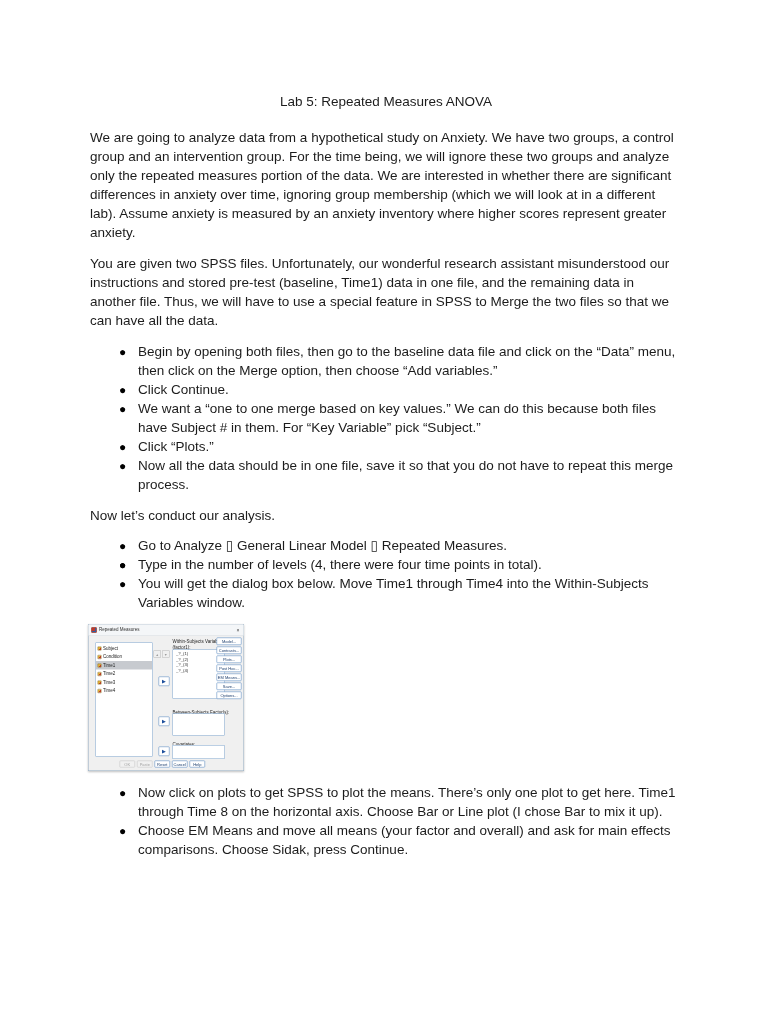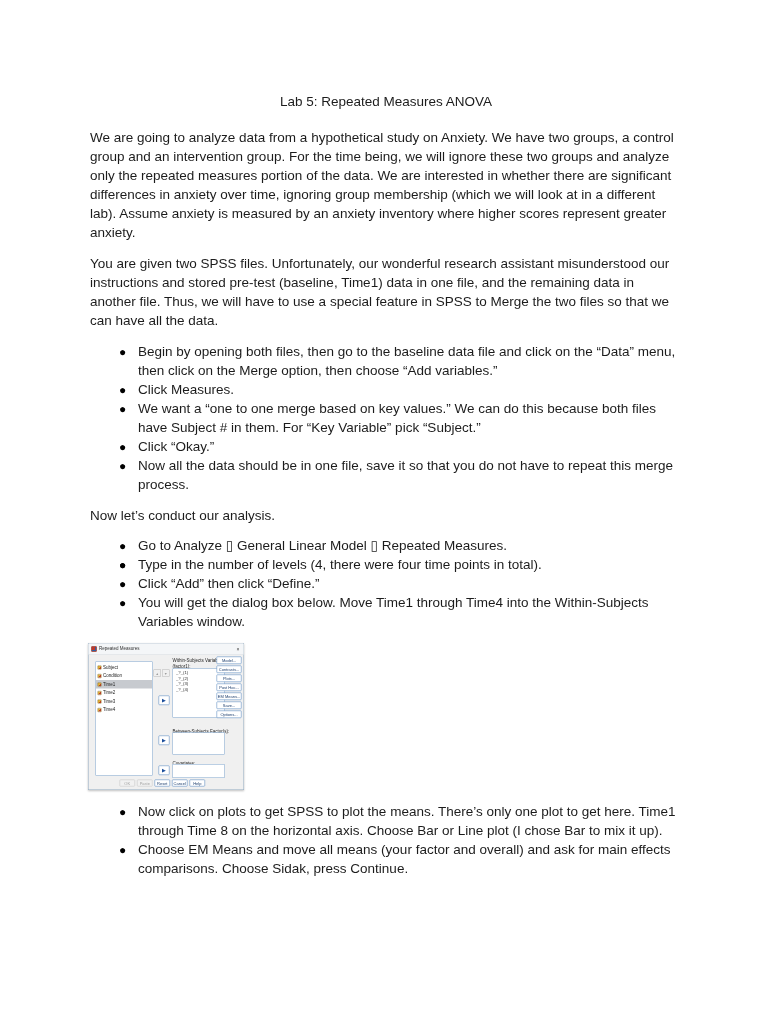--- a/index.html
+++ b/index.html
@@ -105,33 +105,32 @@
   <div class="doc">
 
     <div class="doc-title">Lab 5: Repeated Measures ANOVA</div>
 
     <p class="para">We are going to analyze data from a hypothetical study on Anxiety. We have two groups, a control group and an intervention group. For the time being, we will ignore these two groups and analyze only the repeated measures portion of the data. We are interested in whether there are significant differences in anxiety over time, ignoring group membership (which we will look at in a different lab). Assume anxiety is measured by an anxiety inventory where higher scores represent greater anxiety.</p>
 
     <p class="para">You are given two SPSS files. Unfortunately, our wonderful research assistant misunderstood our instructions and stored pre-test (baseline, Time1) data in one file, and the remaining data in another file. Thus, we will have to use a special feature in SPSS to Merge the two files so that we can have all the data.</p>
 
     <ul class="blist">
       <li><span class="dot"></span><span>Begin by opening both files, then go to the baseline data file and click on the “Data” menu, then click on the Merge option, then choose “Add variables.”</span></li>
-      <li><span class="dot"></span><span>Click Measures.</span></li>
+      <li><span class="dot"></span><span>Click Continue.</span></li>
       <li><span class="dot"></span><span>We want a “one to one merge based on key values.” We can do this because both files have Subject # in them.  For “Key Variable” pick “Subject.”</span></li>
-      <li><span class="dot"></span><span>Click “Okay.”</span></li>
+      <li><span class="dot"></span><span>Click “Plots.”</span></li>
       <li><span class="dot"></span><span>Now all the data should be in one file, save it so that you do not have to repeat this merge process.</span></li>
     </ul>
 
     <p class="lead">Now let’s conduct our analysis.</p>
 
     <ul class="blist">
       <li><span class="dot"></span><span>Go to Analyze ▯ General Linear Model ▯ Repeated Measures.</span></li>
       <li><span class="dot"></span></li>
       <li><span class="dot"></span><span>Type in the number of levels (4, there were four time points in total).</span></li>
-      <li><span class="dot"></span><span>Click “Add” then click “Define.”</span></li>
       <li><span class="dot"></span><span>You will get the dialog box below. Move Time1 through Time4 into the Within-Subjects Variables window.</span></li>
     </ul>
 
     <div class="dlg-wrap">
       <div class="dlg">
 
         <div class="dlg-titlebar">
           <span class="dlg-app-icon"></span>
           <span class="dlg-title">Repeated Measures</span>
           <span class="dlg-close">×</span>

